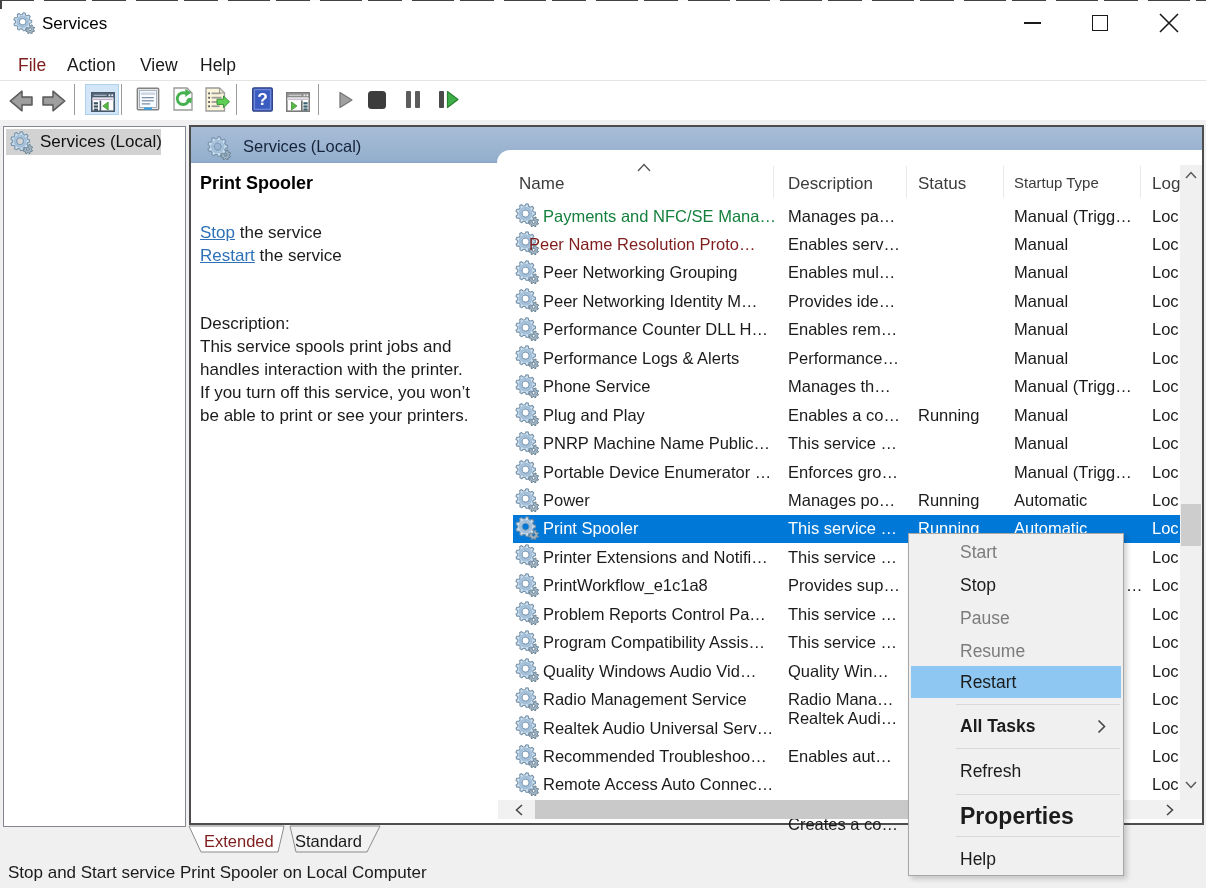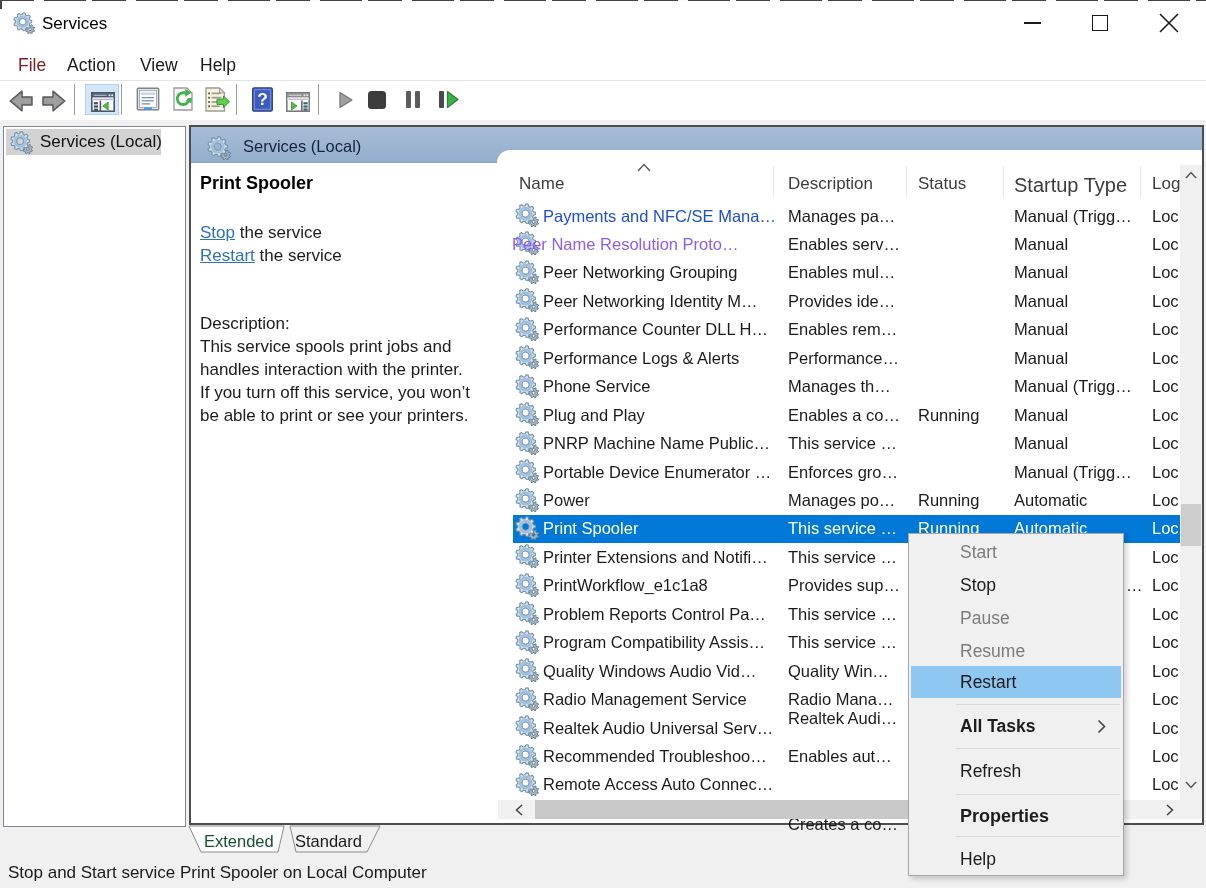--- a/index.html
+++ b/index.html
@@ -146,41 +146,41 @@
 <div class="abs" style="left:497px;top:150px;width:705px;height:670px;background:#fff;border-top-left-radius:13px"></div>
 
 <div class="abs" style="left:200px;top:173px;font-size:18px;font-weight:bold;color:#000">Print Spooler</div>
 <div class="abs" style="left:200px;top:223px;font-size:17px;color:#1b1b1b"><span style="color:#2d72b8;text-decoration:underline">Stop</span> the service</div>
 <div class="abs" style="left:200px;top:246px;font-size:17px;color:#1b1b1b"><span style="color:#2d72b8;text-decoration:underline">Restart</span> the service</div>
 <div class="abs" style="left:200px;top:312px;font-size:17px;color:#1b1b1b;line-height:23px">Description:<br>This service spools print jobs and<br>handles interaction with the printer.<br>If you turn off this service, you won’t<br>be able to print or see your printers.</div>
 
 <div class="abs" style="left:519px;top:174px;font-size:17px;color:#3c3c3c">Name</div>
 <div class="abs" style="left:788px;top:174px;font-size:17px;color:#3c3c3c">Description</div>
 <div class="abs" style="left:918px;top:174px;font-size:17px;color:#3c3c3c">Status</div>
-<div class="abs" style="left:1014px;top:174px;font-size:20px;color:#3c3c3c">Startup Type</div>
+<div class="abs" style="left:1014px;top:174px;font-size:15px;color:#3c3c3c">Startup Type</div>
 <div class="abs" style="left:1152px;top:174px;font-size:17px;color:#3c3c3c">Log</div>
 <svg class="abs" style="left:637px;top:163px" width="14" height="9" viewBox="0 0 14 9">
 <path d="M1 8 L7 1.5 L13 8" fill="none" stroke="#555" stroke-width="1.3"></path>
   </svg>
 <div class="abs" style="left:773px;top:166px;width:1px;height:32px;background:#e8e8e8"></div>
 <div class="abs" style="left:906px;top:166px;width:1px;height:32px;background:#e8e8e8"></div>
 <div class="abs" style="left:1003px;top:166px;width:1px;height:32px;background:#e8e8e8"></div>
 <div class="abs" style="left:1140px;top:166px;width:1px;height:32px;background:#e8e8e8"></div>
 
 <svg style="position:absolute;left:515px;top:203.0px" width="24" height="24" viewBox="0 0 24 24">
     <use href="#gear"></use>
   </svg>
-<div class="ct" style="left:543px;top:202px;color:#1d4ed8">Payments and NFC/SE Mana…</div>
+<div class="ct" style="left:543px;top:202px;color:#15803d">Payments and NFC/SE Mana…</div>
 <div class="ct" style="left:788px;top:202px;color:#1b1b1b">Manages pa…</div>
 <div class="ct" style="left:1014px;top:202px;color:#1b1b1b">Manual (Trigg…</div>
 <div class="ct" style="left:1152px;top:202px;color:#1b1b1b;width:27px;overflow:hidden">Local Sy</div>
 <svg style="position:absolute;left:515px;top:231.45px" width="24" height="24" viewBox="0 0 24 24">
     <use href="#gear"></use>
   </svg>
-<div class="ct" style="left:512px;top:230px;color:#8b5cf6">Peer Name Resolution Proto…</div>
+<div class="ct" style="left:529px;top:230px;color:#7f1d1d">Peer Name Resolution Proto…</div>
 <div class="ct" style="left:788px;top:230px;color:#1b1b1b">Enables serv…</div>
 <div class="ct" style="left:1014px;top:230px;color:#1b1b1b">Manual</div>
 <div class="ct" style="left:1152px;top:230px;color:#1b1b1b;width:27px;overflow:hidden">Local Sy</div>
 <svg style="position:absolute;left:515px;top:259.9px" width="24" height="24" viewBox="0 0 24 24">
     <use href="#gear"></use>
   </svg>
 <div class="ct" style="left:543px;top:258px;color:#1b1b1b">Peer Networking Grouping</div>
 <div class="ct" style="left:788px;top:258px;color:#1b1b1b">Enables mul…</div>
 <div class="ct" style="left:1014px;top:258px;color:#1b1b1b">Manual</div>
 <div class="ct" style="left:1152px;top:258px;color:#1b1b1b;width:27px;overflow:hidden">Local Sy</div>
@@ -322,34 +322,34 @@
     <path d="M7 1 L1.5 6 L7 11" fill="none" stroke="#444" stroke-width="1.5"></path>
   </svg>
 <svg class="abs" style="left:1166px;top:804px" width="8" height="12" viewBox="0 0 8 12">
     <path d="M1 1 L6.5 6 L1 11" fill="none" stroke="#444" stroke-width="1.5"></path>
   </svg>
 
 <svg class="abs" style="left:183px;top:825px" width="210" height="30" viewBox="0 0 210 30">
 <path d="M6 1 L101 1 L95 27 L18 27 Z" fill="#ffffff" stroke="#8b8b8b" stroke-width="1"></path>
 <path d="M107 1 L197 1 L184 27 L113 27 Z" fill="#f2f2f2" stroke="#8b8b8b" stroke-width="1"></path>
 </svg>
-<div class="abs" style="left:204px;top:832px;font-size:16.5px;color:#14532d">Extended</div>
+<div class="abs" style="left:204px;top:832px;font-size:16.5px;color:#7f1d1d">Extended</div>
 <div class="abs" style="left:295px;top:832px;font-size:16.5px;color:#1a1a1a">Standard</div>
 
 <div class="abs" style="left:8px;top:863px;font-size:17px;color:#1a1a1a">Stop and Start service Print Spooler on Local Computer</div>
 
 <div style="position:absolute;left:908px;top:533px;width:216px;height:343px;background:#f0f0f0;border:1px solid #a7a7a7;box-sizing:border-box;box-shadow:3px 3px 5px rgba(0,0,0,0.18)"></div>
 <div style="position:absolute;left:911px;top:666px;width:210px;height:32px;background:#8ec7f2"></div>
 <div style="position:absolute;left:960px;top:538px;height:28px;line-height:28px;font-size:17.5px;color:#7c7c7c;font-weight:normal">Start</div>
 <div style="position:absolute;left:960px;top:571px;height:28px;line-height:28px;font-size:17.5px;color:#1c1c1c;font-weight:normal">Stop</div>
 <div style="position:absolute;left:960px;top:604px;height:28px;line-height:28px;font-size:17.5px;color:#7c7c7c;font-weight:normal">Pause</div>
 <div style="position:absolute;left:960px;top:637px;height:28px;line-height:28px;font-size:17.5px;color:#7c7c7c;font-weight:normal">Resume</div>
 <div style="position:absolute;left:960px;top:668px;height:28px;line-height:28px;font-size:17.5px;color:#1c1c1c;font-weight:normal">Restart</div>
 <div style="position:absolute;left:960px;top:712px;height:28px;line-height:28px;font-size:17.5px;color:#1c1c1c;font-weight:bold">All Tasks</div>
 <div style="position:absolute;left:960px;top:757px;height:28px;line-height:28px;font-size:17.5px;color:#1c1c1c;font-weight:normal">Refresh</div>
-<div style="position:absolute;left:960px;top:802px;height:28px;line-height:28px;font-size:18px;color:#1c1c1c;font-weight:bold">Properties</div>
+<div style="position:absolute;left:960px;top:802px;height:28px;line-height:28px;font-size:23px;color:#1c1c1c;font-weight:bold">Properties</div>
 <div style="position:absolute;left:960px;top:845px;height:28px;line-height:28px;font-size:17.5px;color:#1c1c1c;font-weight:normal">Help</div>
 <div style="position:absolute;left:956px;top:704px;width:164px;height:1px;background:#d9d9d9"></div>
 <div style="position:absolute;left:956px;top:748px;width:164px;height:1px;background:#d9d9d9"></div>
 <div style="position:absolute;left:956px;top:794px;width:164px;height:1px;background:#d9d9d9"></div>
 <div style="position:absolute;left:956px;top:836px;width:164px;height:1px;background:#d9d9d9"></div>
 <svg style="position:absolute;left:1097px;top:719px" width="9" height="15" viewBox="0 0 9 15">
 <path d="M1.5 1.5 L7.5 7.5 L1.5 13.5" fill="none" stroke="#444" stroke-width="1.6"></path>
   </svg>
 </body></html>

